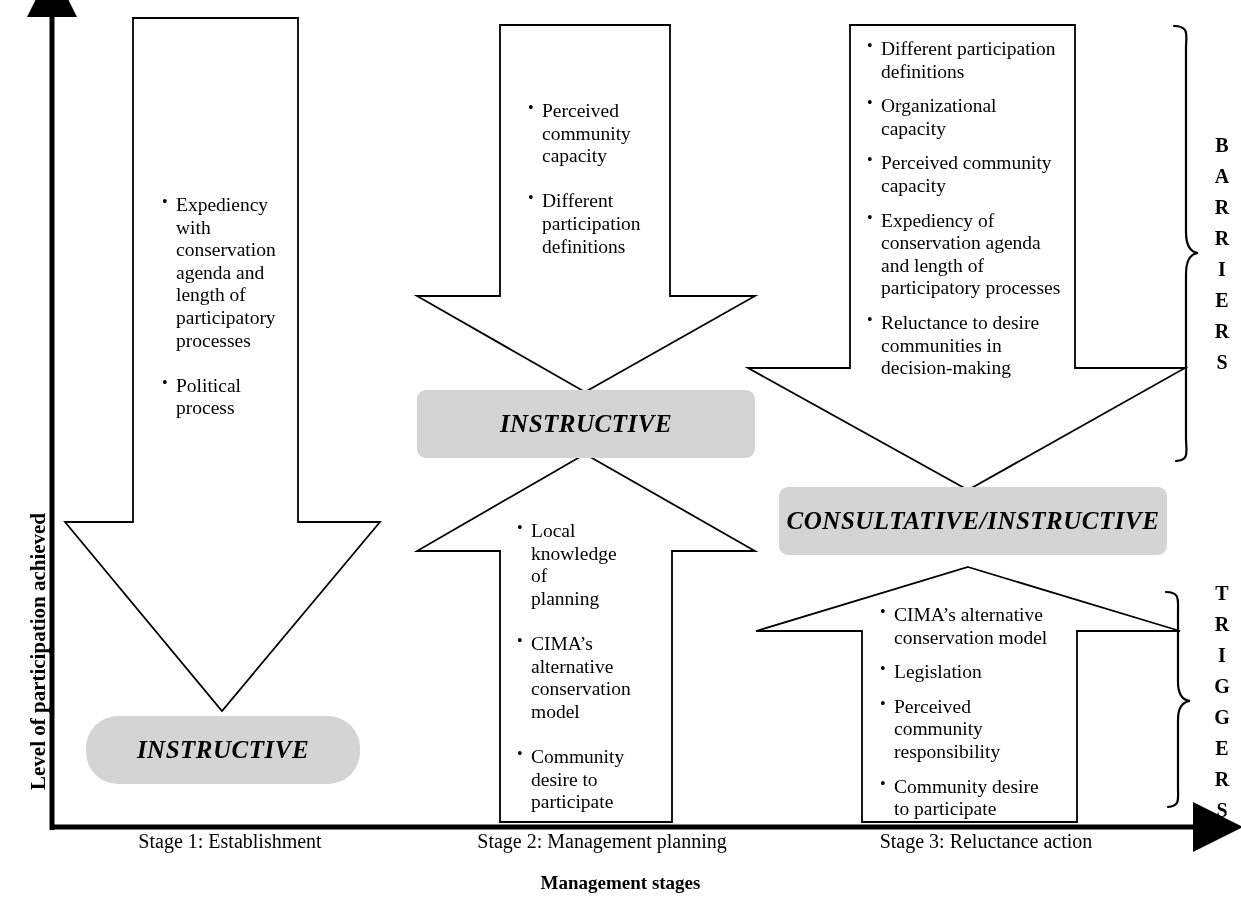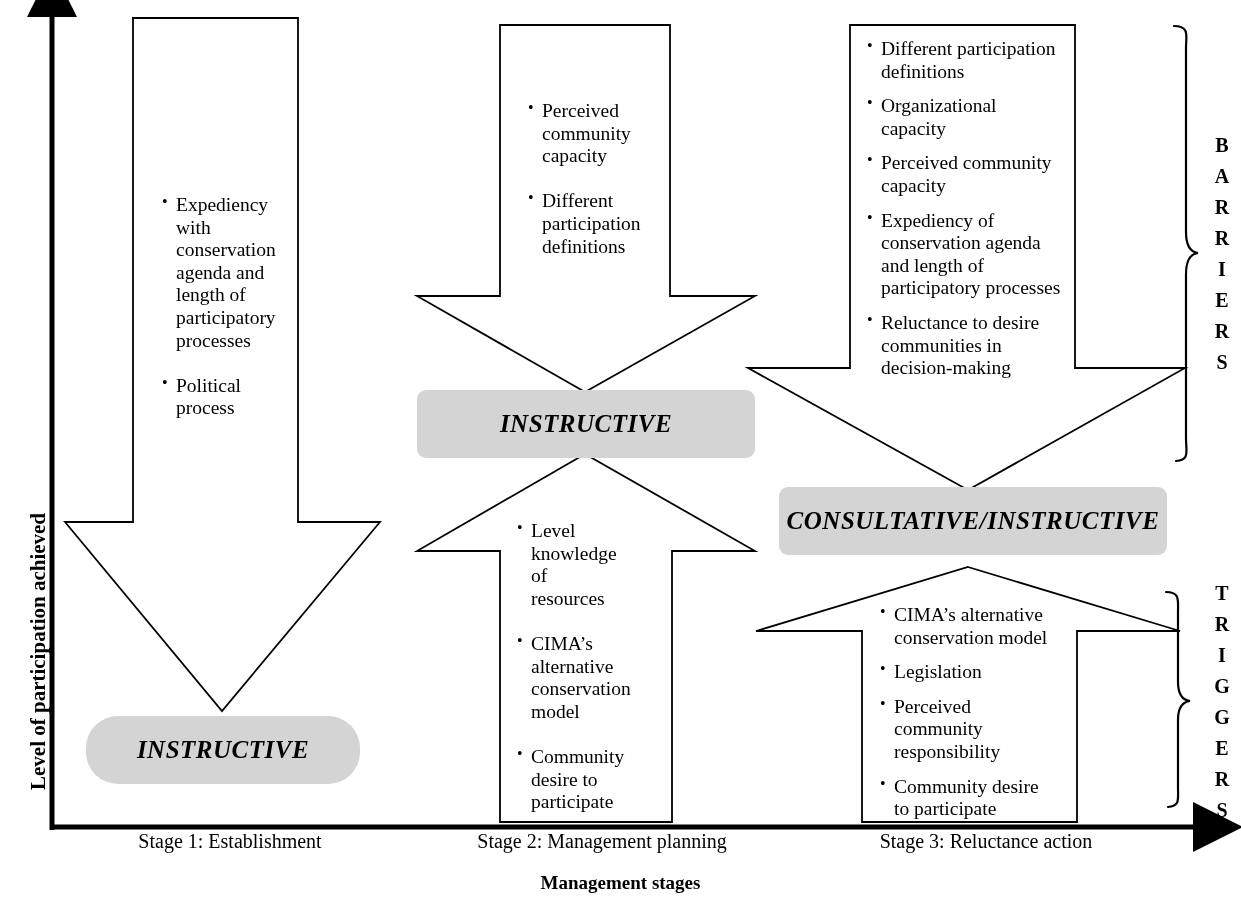--- a/index.html
+++ b/index.html
@@ -148,21 +148,21 @@
 
 <ul class="bullet-list" style="left:855px; top:26px; width:218px;">
   <li>Different participation definitions</li>
   <li>Organizational capacity</li>
   <li>Perceived community capacity</li>
   <li>Expediency of conservation agenda and length of participatory processes</li>
   <li>Reluctance to desire communities in decision-making</li>
 </ul>
 
 <ul class="bullet-list spaced" style="left:505px; top:508px; width:126px;">
-  <li>Level knowledge of resources</li>
+  <li>Local knowledge of planning</li>
   <li>CIMA’s alternative conservation model</li>
   <li>Community desire to participate</li>
 </ul>
 
 <ul class="bullet-list" style="left:868px; top:592px; width:196px;">
   <li>CIMA’s alternative conservation model</li>
   <li>Legislation</li>
   <li>Perceived community responsibility</li>
   <li>Community desire to participate</li>
 </ul>

